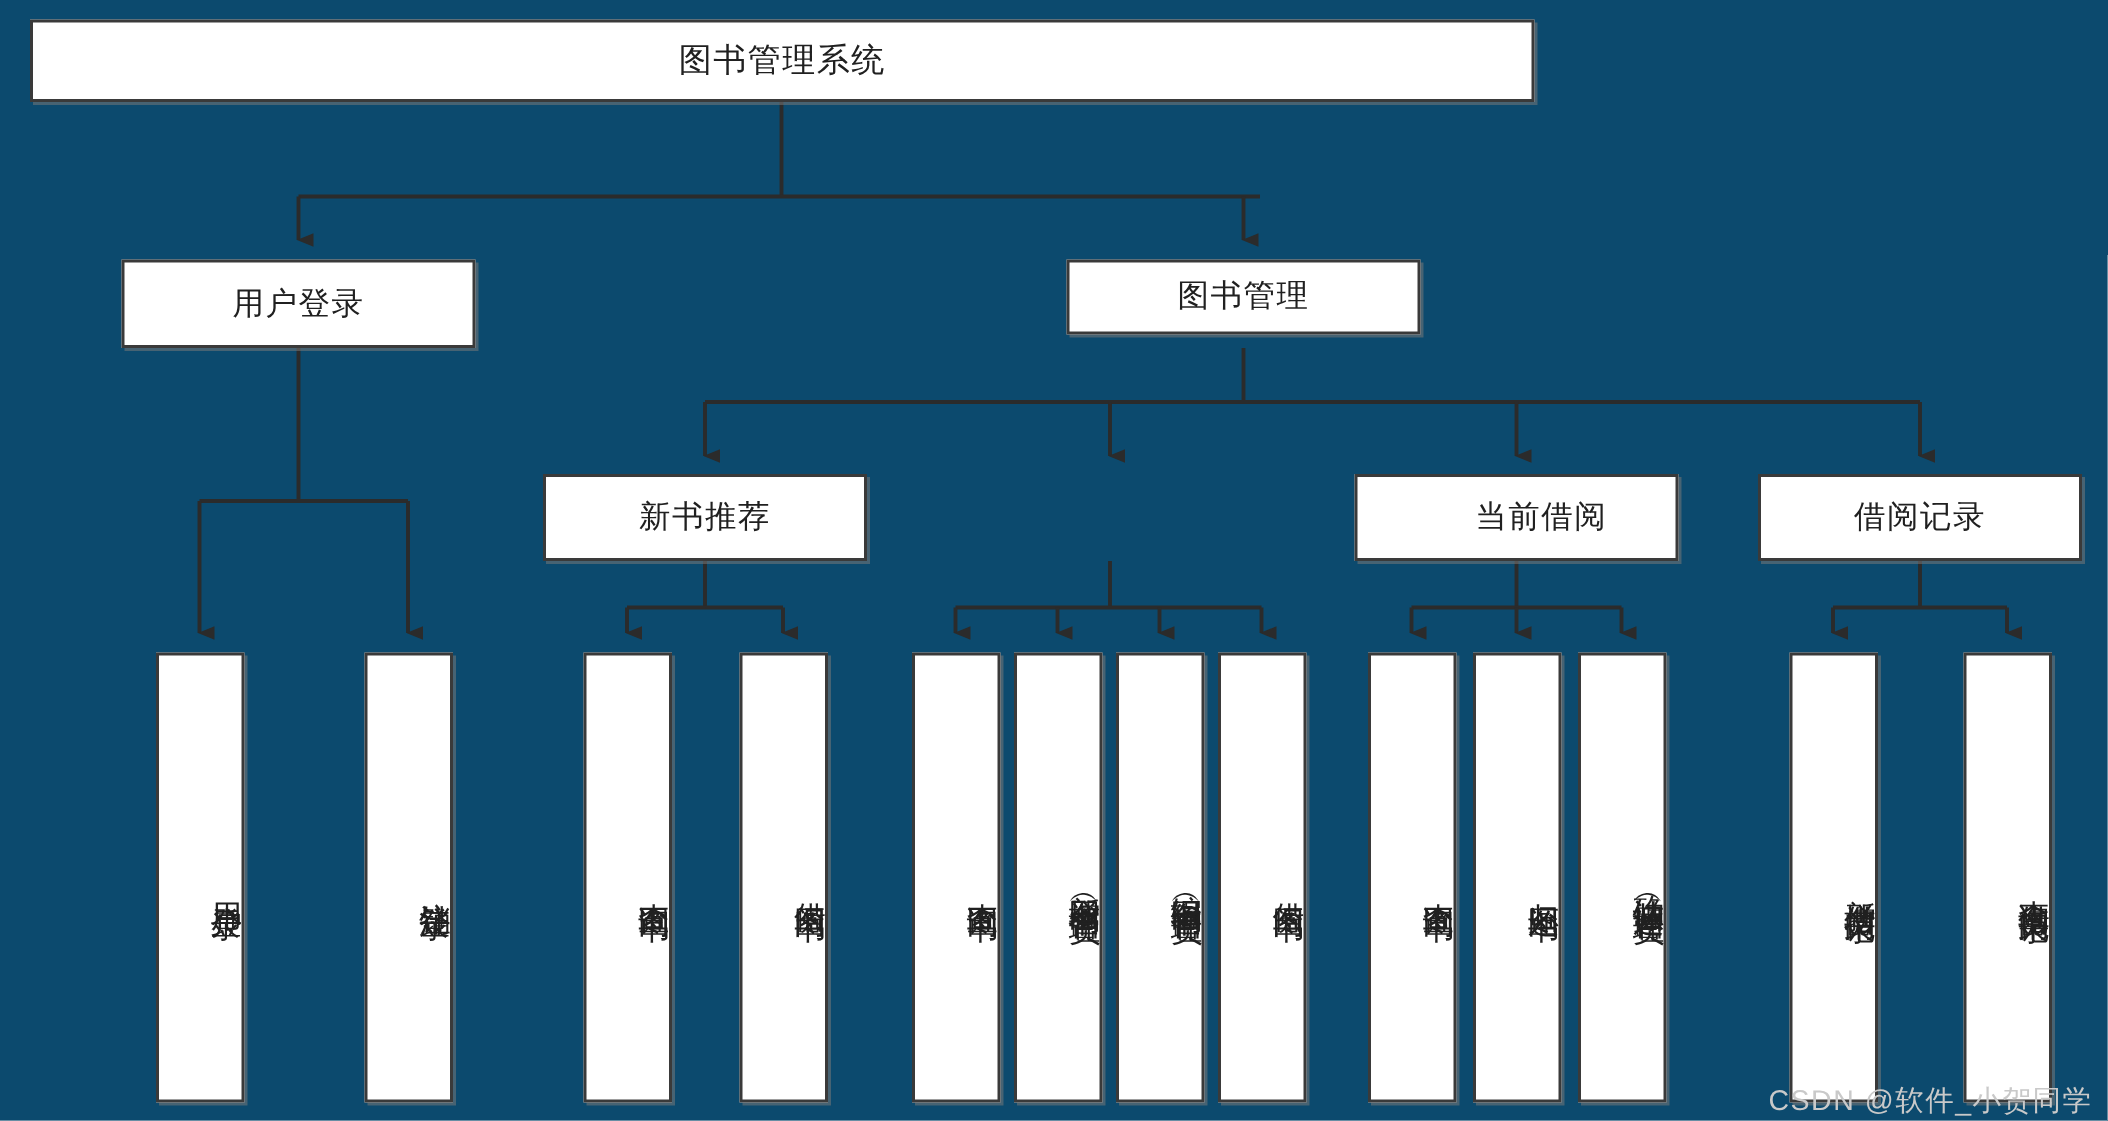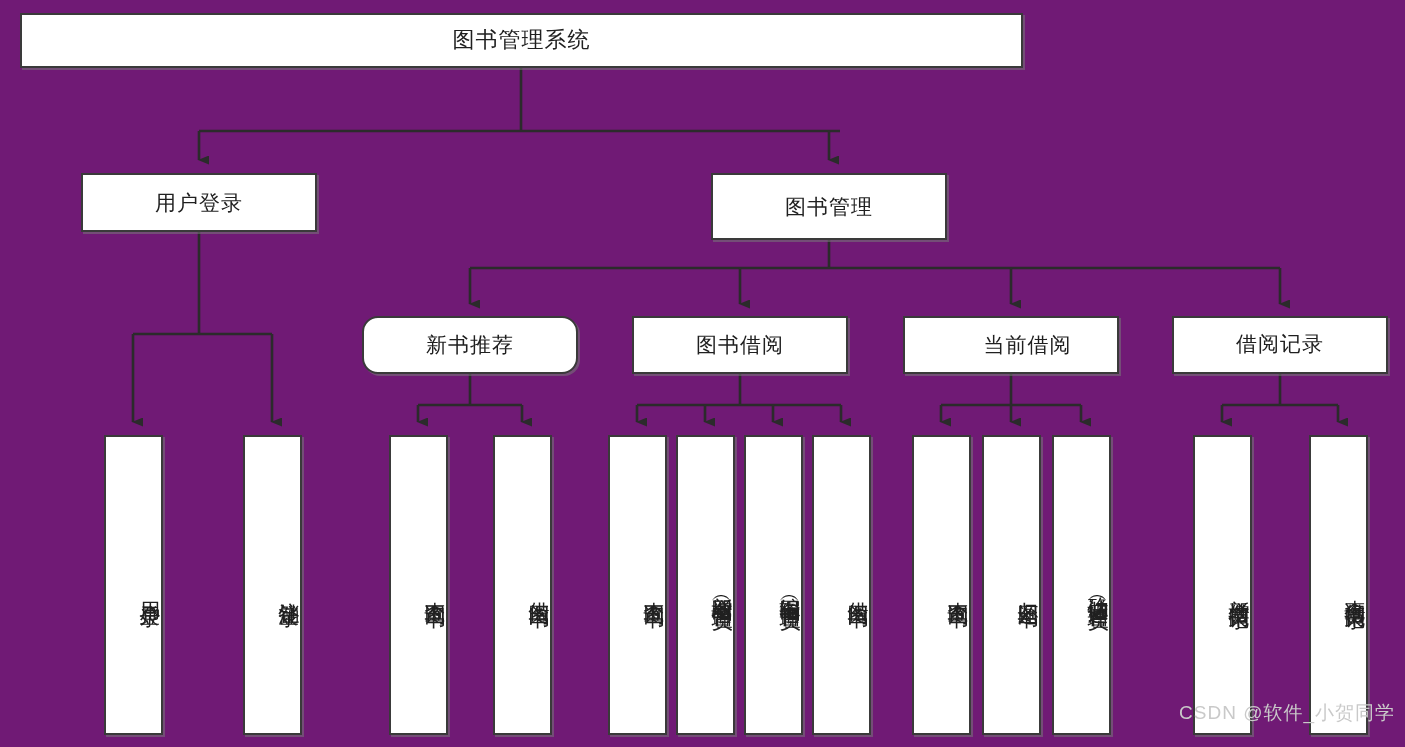--- a/index.html
+++ b/index.html
@@ -11,21 +11,21 @@
     width: 1405px;
     height: 747px;
     font-family: "Liberation Sans", "DejaVu Sans", sans-serif;
     overflow: hidden;
     position: relative;
   }
   #chart-root {
     position: relative;
     width: 1405px;
     height: 747px;
-    background: #701a75;
+    background: #0c4a6e;
   }
   svg.edges {
     position: absolute;
     left: 0;
     top: 0;
     width: 1405px;
     height: 747px;
     overflow: visible;
   }
   .node {
@@ -59,21 +59,21 @@
   }
   .leaf-label {
     writing-mode: vertical-rl;
     text-orientation: upright;
     white-space: nowrap;
     line-height: 1;
   }
   .watermark {
     position: absolute;
     right: 10px;
-    bottom: 21px;
+    bottom: 0;
     font-size: 19px;
     color: #c9c9c9;
     letter-spacing: 1px;
     white-space: nowrap;
     pointer-events: none;
     text-align: right;
   }
 </style>
 </head>
 <body>
@@ -127,24 +127,23 @@
       <path d="M1280,374 L1280,405"></path>
       <path d="M1222,405 L1338,405"></path>
       <path d="M1222,405 L1222,422" marker-end="url(#arrow)"></path>
       <path d="M1338,405 L1338,422" marker-end="url(#arrow)"></path>
     </g>
   </svg>
 
   <div class="node horiz root" style="left:20px; top:13px; width:1003px; height:55px;">图书管理系统</div>
 
   <div class="node horiz" style="left:81px; top:173px; width:236px; height:59px;">用户登录</div>
-  <div class="node horiz" style="left:711px; top:173px; width:236px; height:67px;">图书管理</div>
+  <div class="node horiz" style="left:711px; top:173px; width:236px; height:50px;">图书管理</div>
 
-  <div class="node horiz" style="left:362px; top:316px; width:216px; height:58px;border-radius:16px;">新书推荐</div>
-  <div class="node horiz" style="left:632px; top:316px; width:216px; height:58px;">图书借阅</div>
+  <div class="node horiz" style="left:362px; top:316px; width:216px; height:58px;">新书推荐</div>
   <div class="node horiz" style="left:903px; top:316px; width:216px; height:58px;padding-left:33px;">当前借阅</div>
   <div class="node horiz" style="left:1172px; top:316px; width:216px; height:58px;font-family:Liberation Serif, serif;">借阅记录</div>
 
   <div class="node leaf" style="left:104px; top:435px; width:59px; height:300px;">
     <span class="leaf-label">用户登录</span>
   </div>
   <div class="node leaf" style="left:243px; top:435px; width:59px; height:300px;">
     <span class="leaf-label">注销登录</span>
   </div>
 

